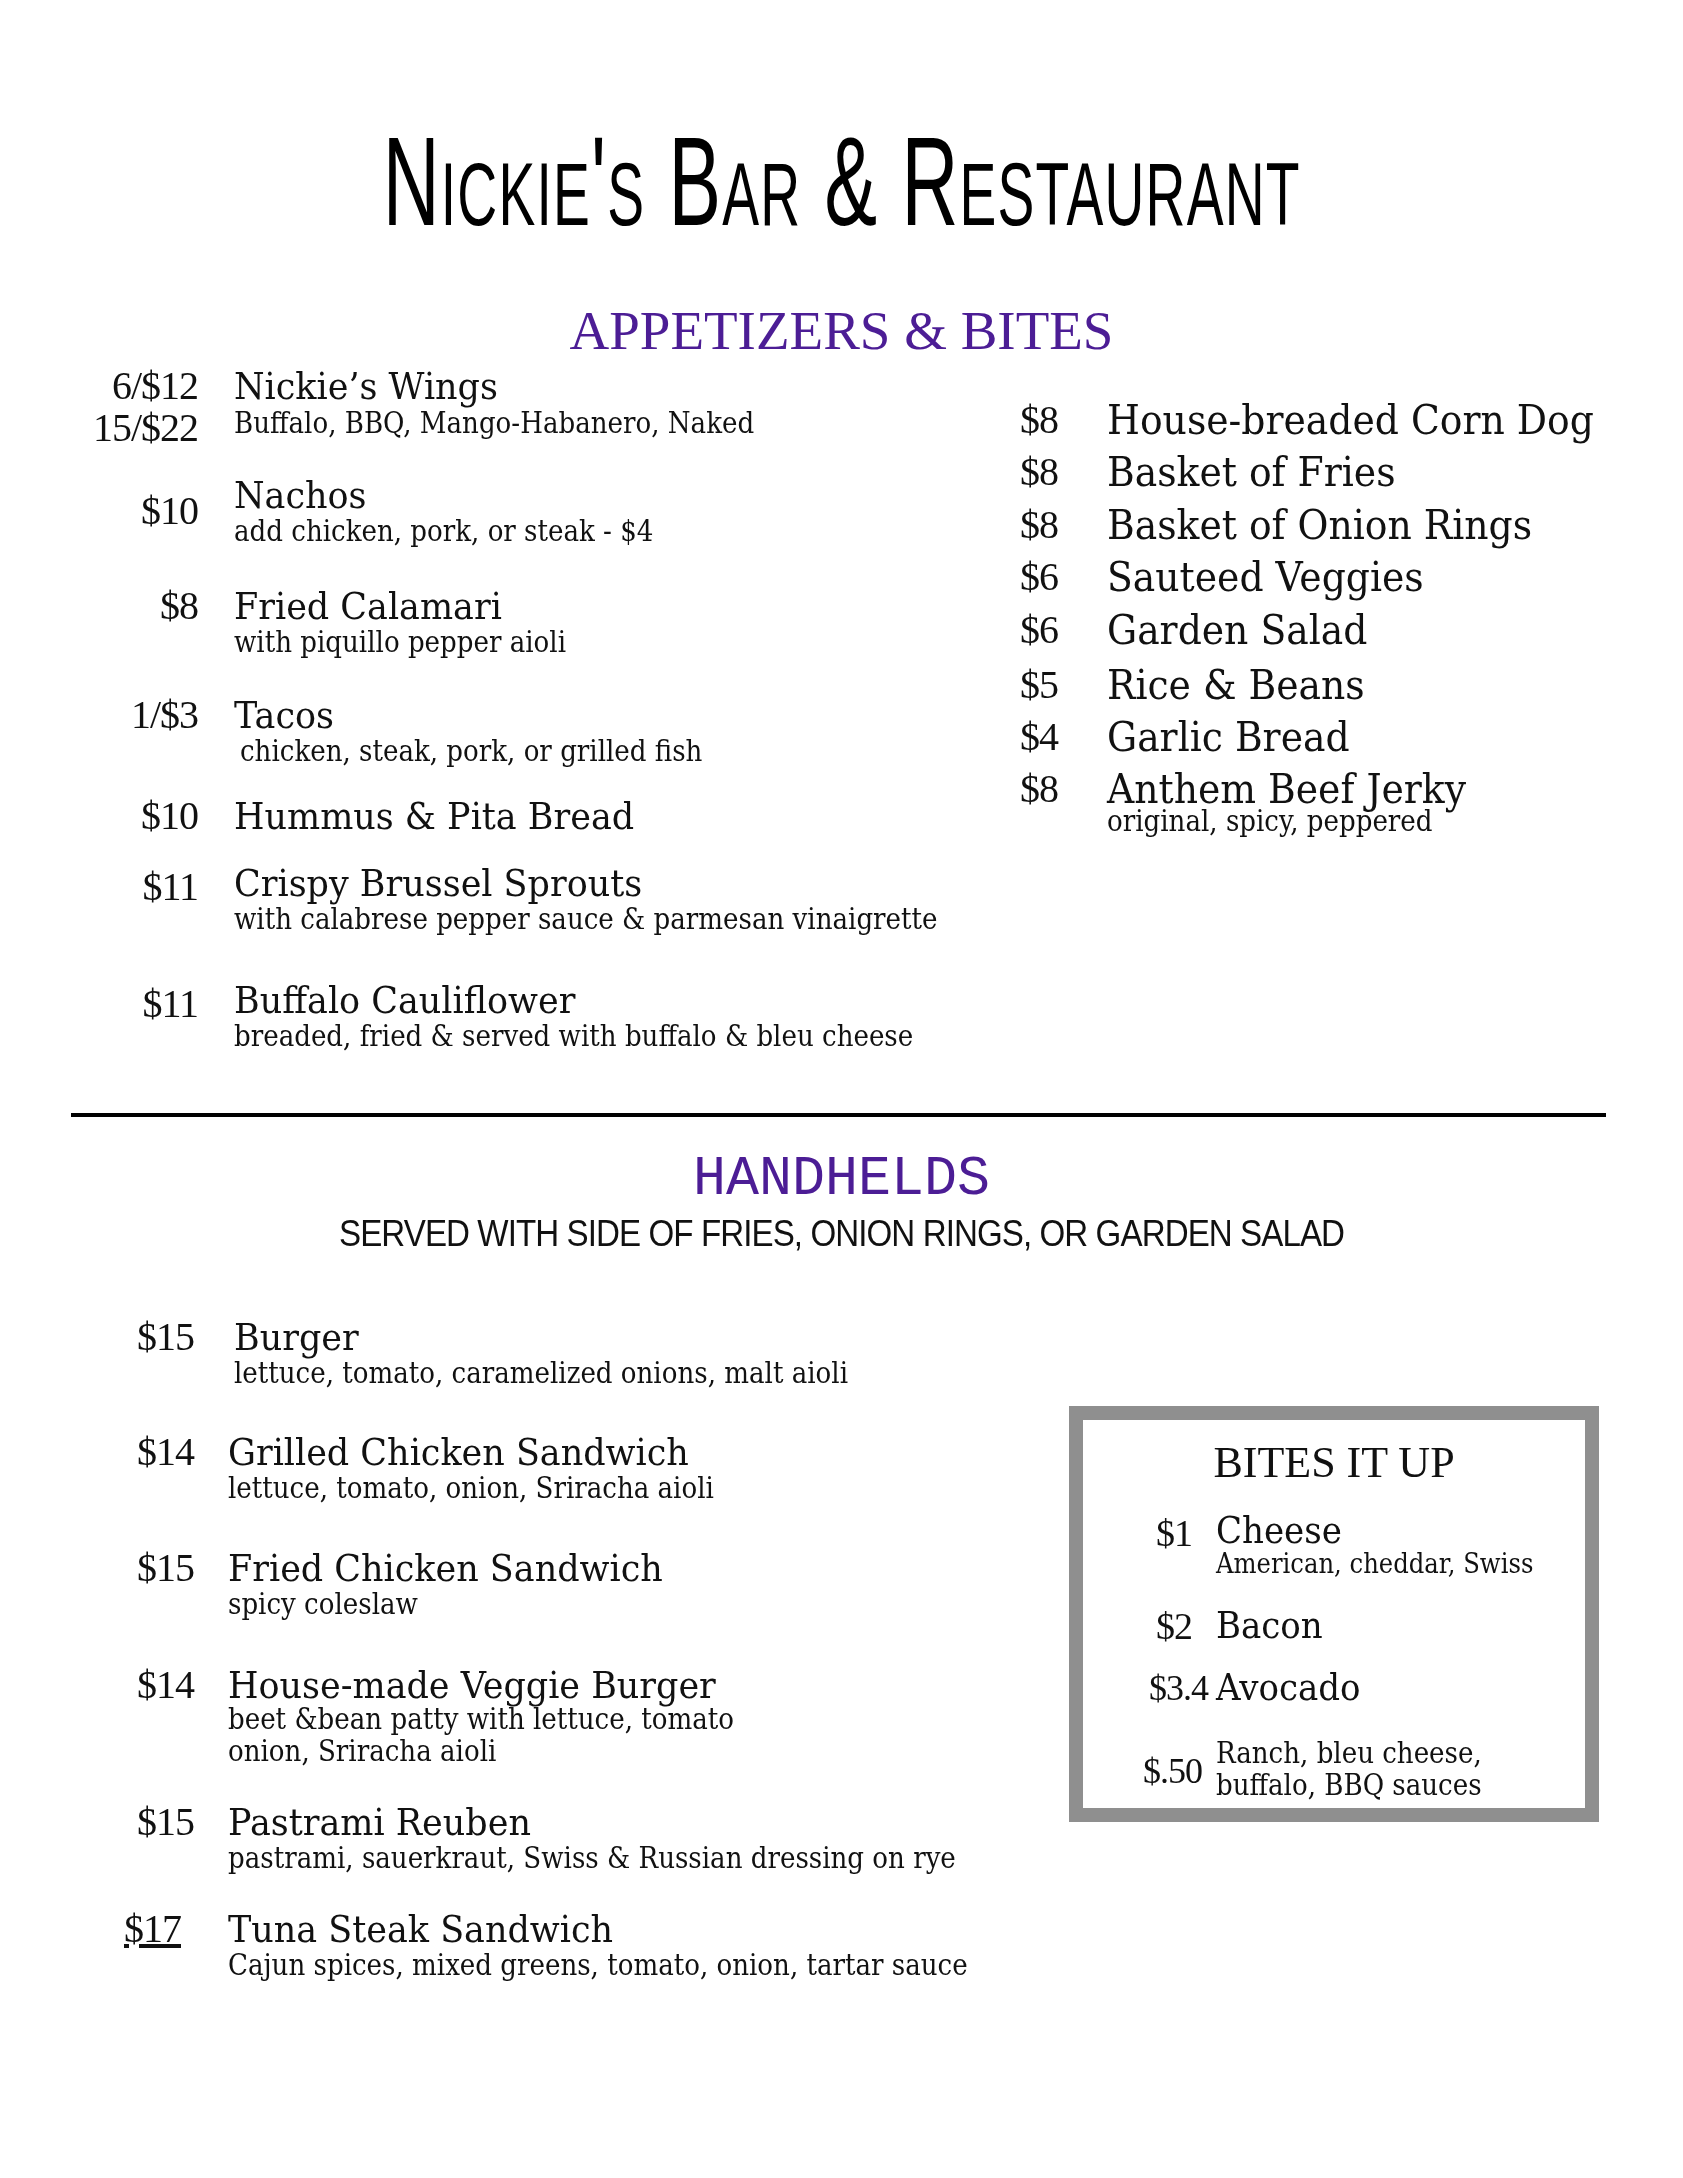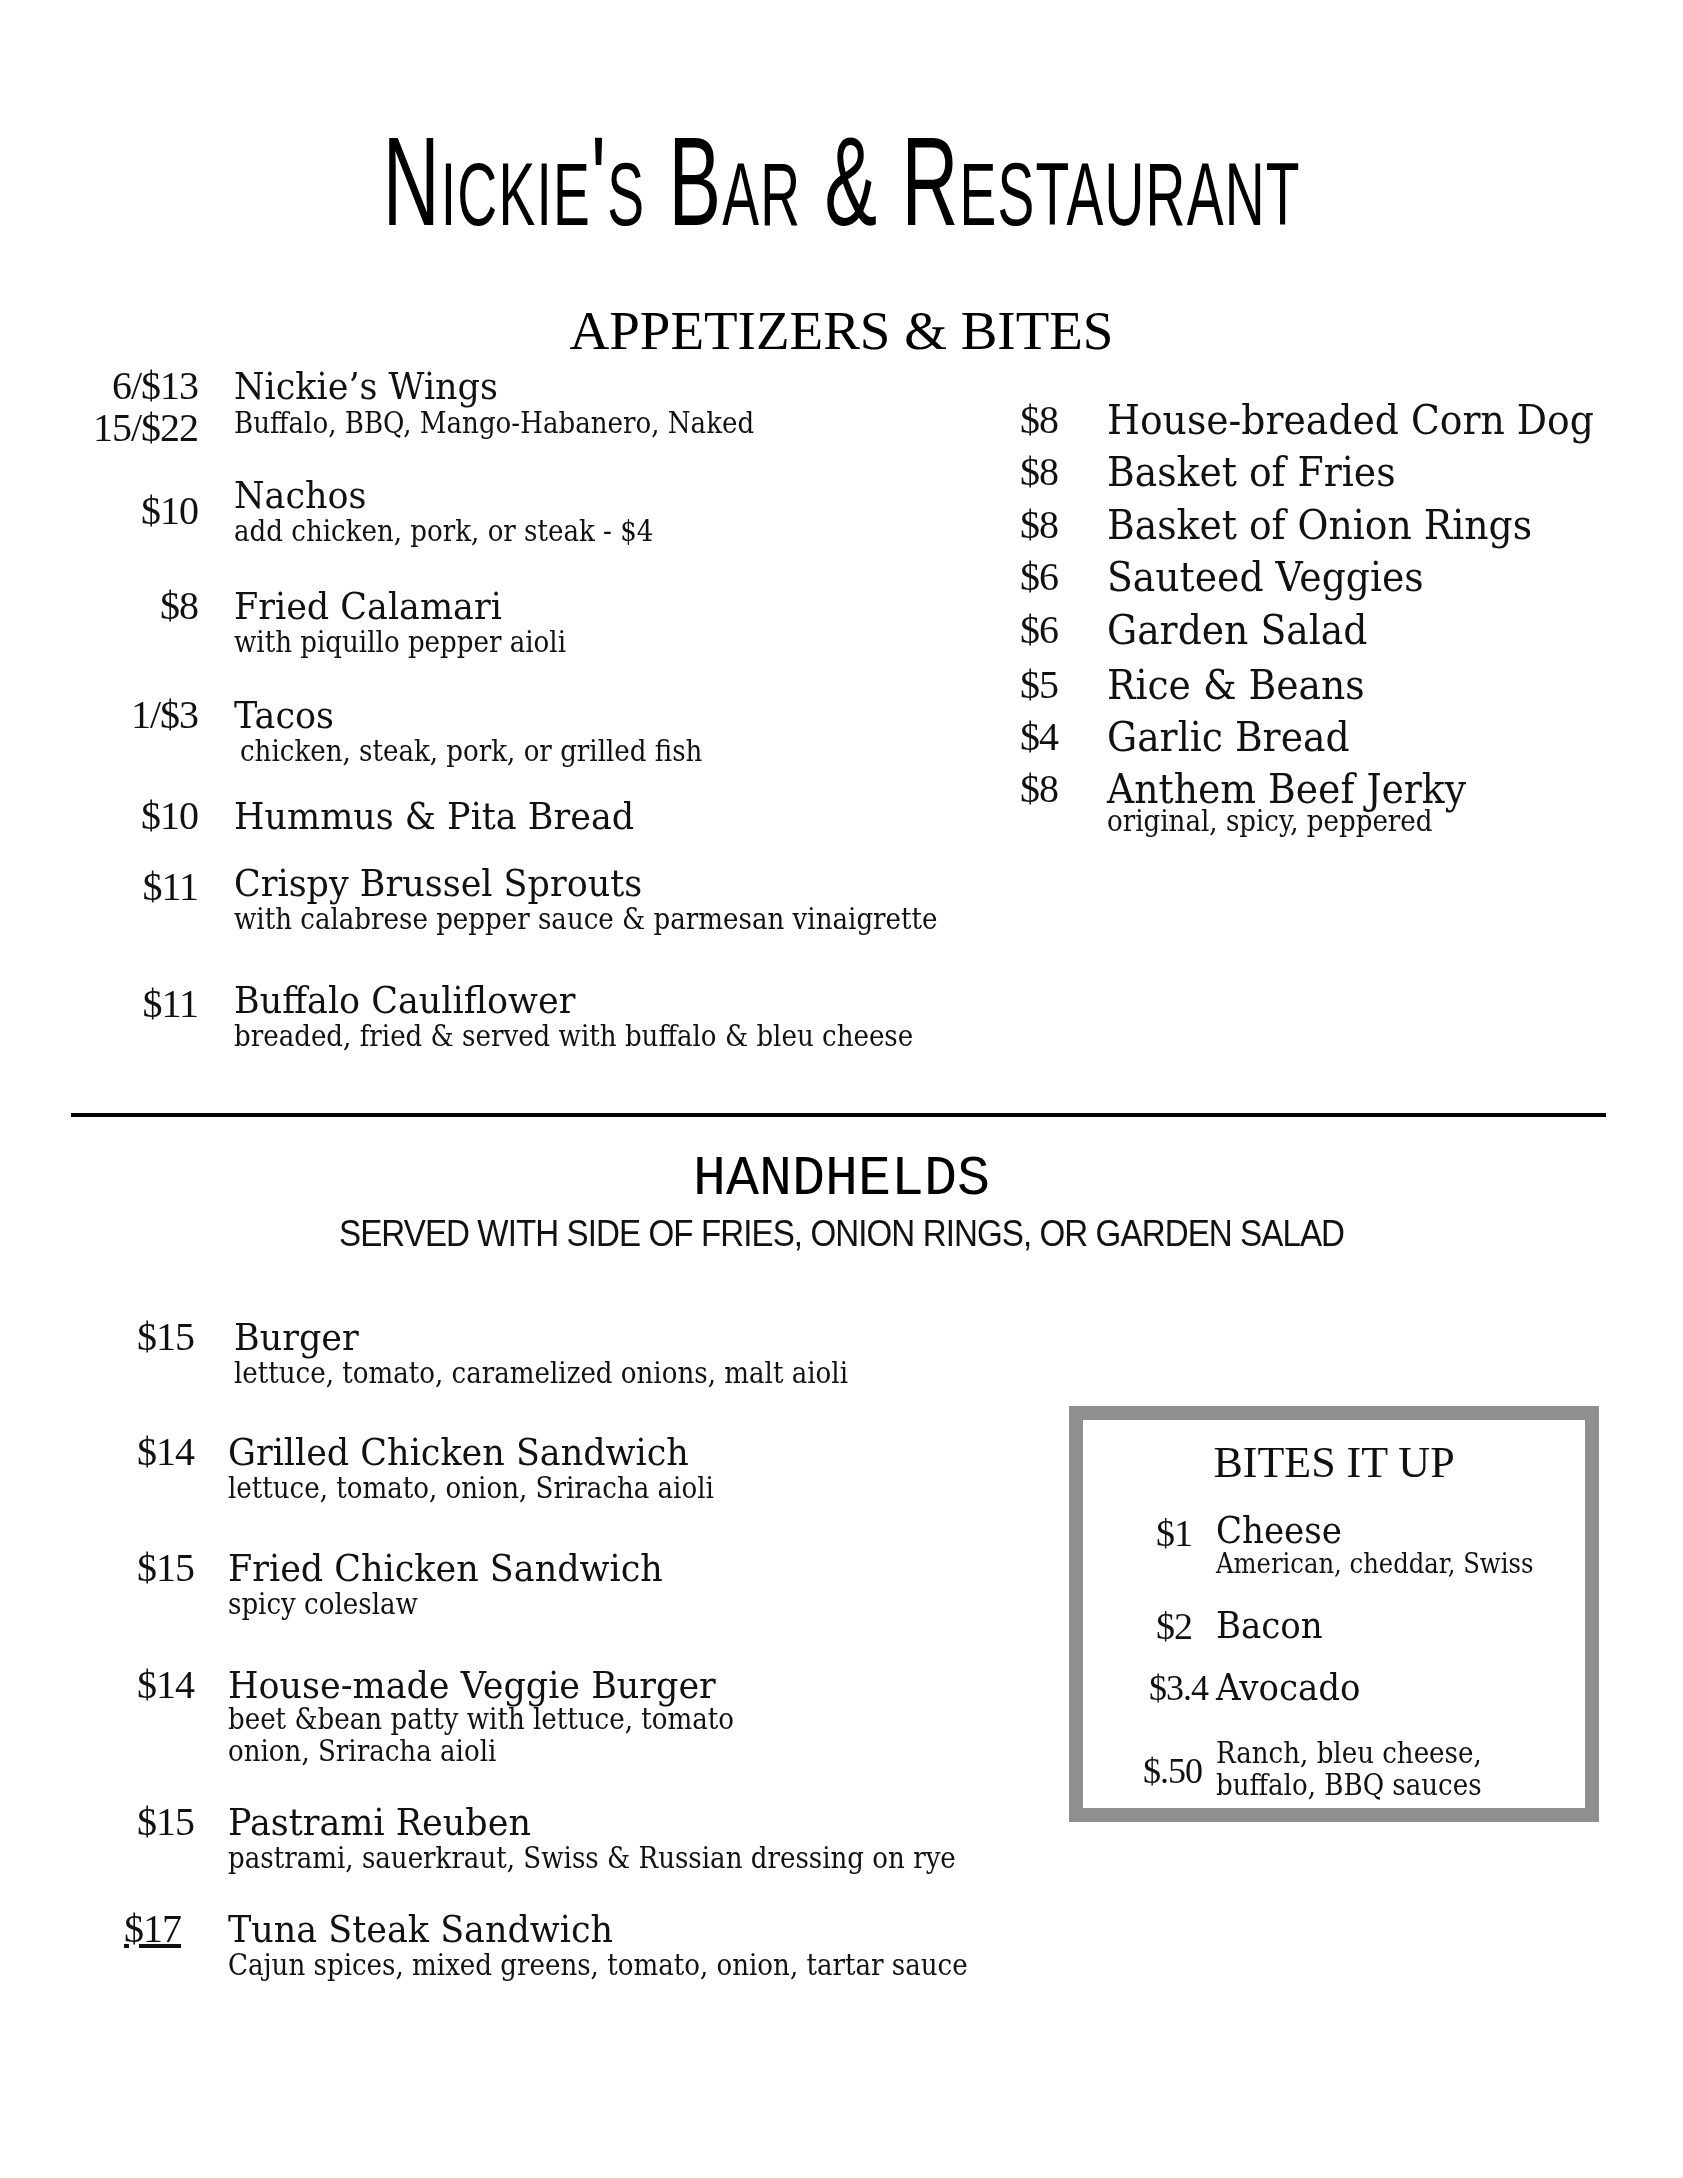--- a/index.html
+++ b/index.html
@@ -5,39 +5,39 @@
   html, body { margin: 0; padding: 0; background: #ffffff; }
   body { width: 1683px; height: 2178px; position: relative; overflow: hidden; color: #111; font-family: "Liberation Serif", serif; }
   .abs { position: absolute; }
   .title {
     left: 0; width: 1683px; top: 107px; text-align: center;
     font-family: "Liberation Sans Narrow", "Liberation Sans", sans-serif;
     font-size: 127px; line-height: 149px; letter-spacing: 2px;
     transform: scaleX(0.62); transform-origin: 842px 0;
     font-variant: small-caps; font-weight: 400; color: #000;
   }
-  .section-title { left: 0; width: 1683px; text-align: center; font-size: 55px; line-height: 63px; color: #000000; }
+  .section-title { left: 0; width: 1683px; text-align: center; font-size: 55px; line-height: 63px; color: #4c1d95; }
   .subtitle { left: 0; width: 1683px; text-align: center; font-family: "Liberation Sans", sans-serif; font-size: 36px; line-height: 40px; letter-spacing: -1px; color: #111; transform: scaleX(0.92); transform-origin: 842px 0; }
   .item { position: absolute; }
   .price { position: absolute; text-align: right; font-size: 40px; line-height: 44px; color: #111; letter-spacing: -1px; }
   .iname { position: absolute; font-family: "DejaVu Serif", serif; font-size: 38px; line-height: 44px; white-space: nowrap; color: #111; transform: scaleX(0.92); transform-origin: 0 0; }
   .idesc { position: absolute; font-family: "DejaVu Serif", serif; font-size: 29px; line-height: 33px; white-space: nowrap; color: #111; transform: scaleX(0.9); transform-origin: 0 0; }
   .divider { left: 71px; width: 1535px; top: 1113px; height: 4px; background: #000; }
   .box { left: 1069px; top: 1406px; width: 502px; height: 388px; border: 14px solid #8f8f8f; background: #fff; }
   .box-title { left: 0; width: 502px; top: 18px; text-align: center; font-size: 44px; line-height: 50px; color: #111; }
 </style>
 </head>
 <body>
 
 <div class="abs title">Nickie's Bar &amp; Restaurant</div>
 
 <div class="abs section-title" style="top:299px;">APPETIZERS &amp; BITES</div>
 
 <div class="item" style="left:0;top:364px;">
-  <div class="price" style="left:59px;width:139px;top:0;">6/$13</div>
+  <div class="price" style="left:59px;width:139px;top:0;">6/$12</div>
   <div class="price" style="left:40px;width:158px;top:42px;">15/$22</div>
   <div class="iname" style="left:234px;top:0;">Nickie’s Wings</div>
   <div class="idesc" style="left:234px;top:43px;">Buffalo, BBQ, Mango-Habanero, Naked</div>
 </div>
 
 <div class="item" style="left:0;top:473px;">
   <div class="price" style="left:59px;width:139px;top:16px;">$10</div>
   <div class="iname" style="left:234px;top:0;">Nachos</div>
   <div class="idesc" style="left:234px;top:42px;">add chicken, pork, or steak - $4</div>
 </div>

